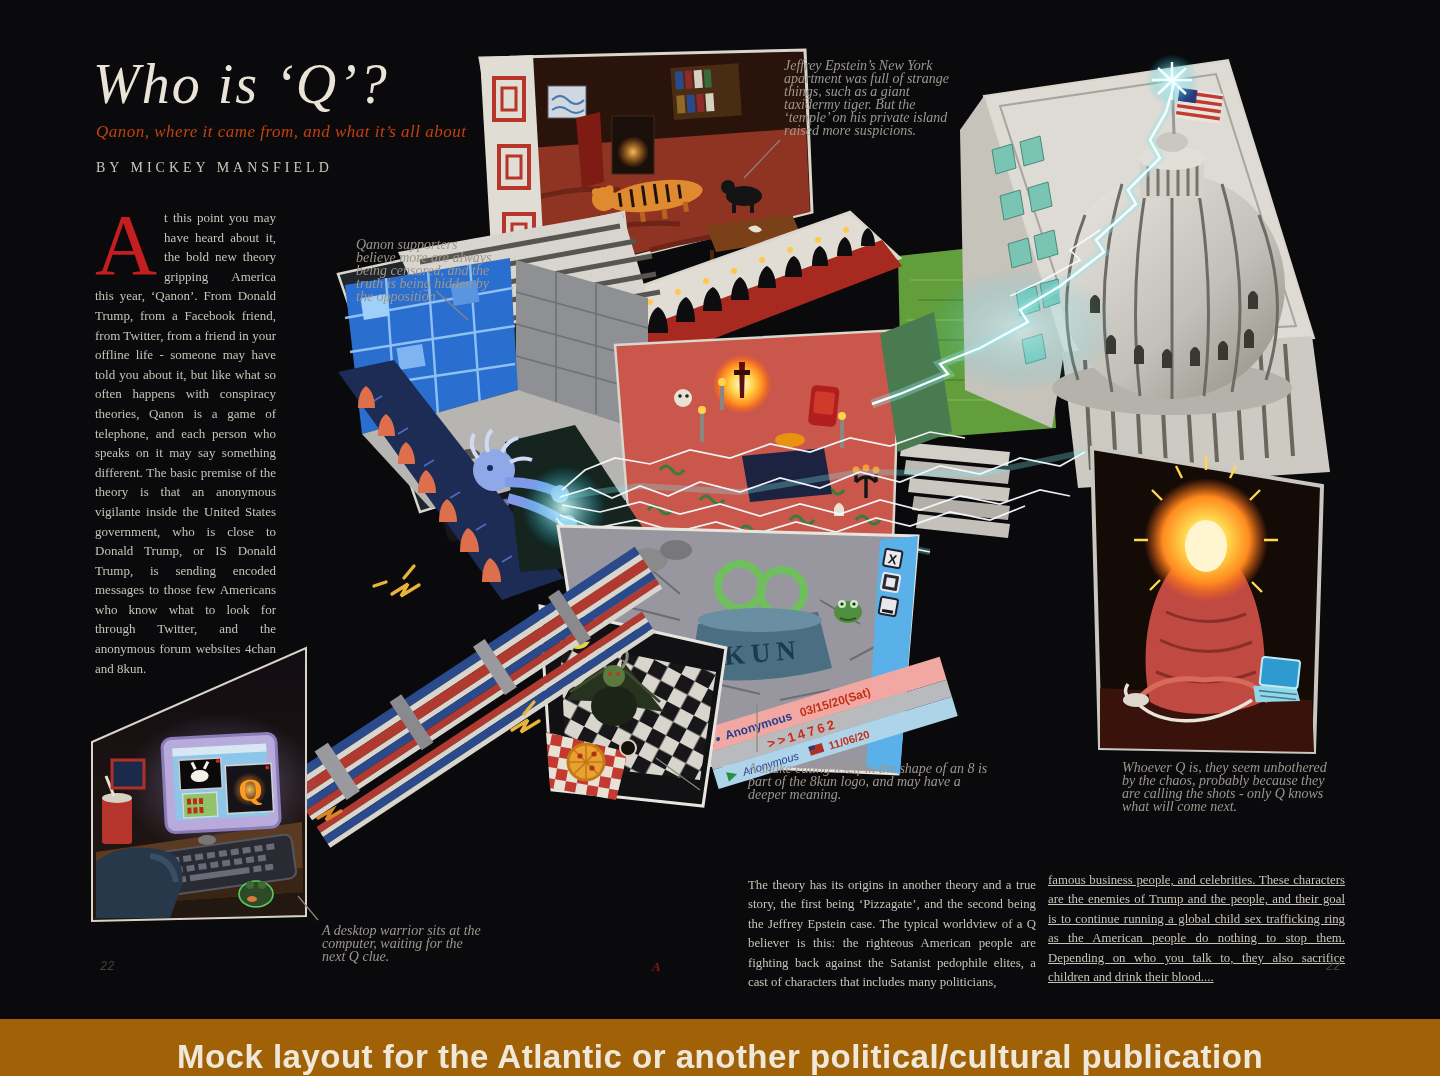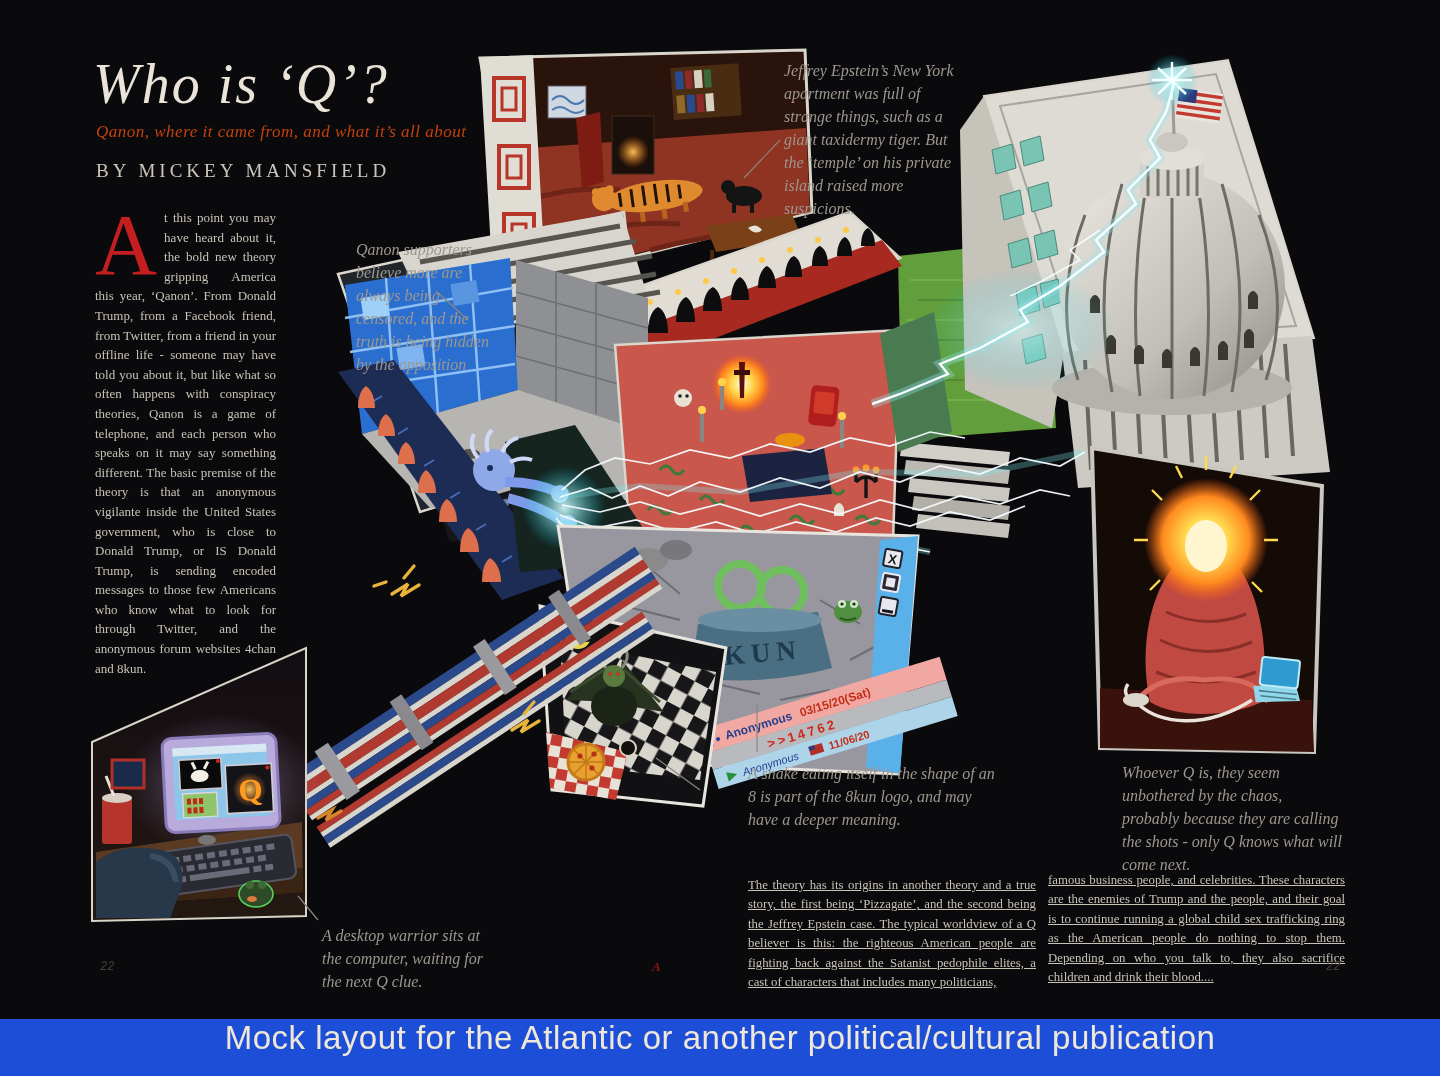--- a/index.html
+++ b/index.html
@@ -3,45 +3,45 @@
 <meta charset="utf-8">
 <style>
   * { margin:0; padding:0; box-sizing:border-box; }
   body { background:#000; font-family:"Liberation Serif", serif; }
   .stage { position:relative; width:1440px; height:1076px; background:#0a0a0c; overflow:hidden; }
   .art { position:absolute; left:0; top:0; z-index:1; }
   .txt { position:absolute; z-index:2; }
 
   .title { left:93px; top:52px; font-size:56px; color:#eae4d8; letter-spacing:2px; font-weight:400;font-style:italic; }
   .subtitle { left:96px; top:122px; font-size:17px; font-style:italic; color:#c2410c; letter-spacing:.5px; }
-  .byline { left:96px; top:160px; font-size:19px; color:#cdc7bb; letter-spacing:4px; }
+  .byline { left:96px; top:160px; font-size:14px; color:#cdc7bb; letter-spacing:4px; }
 
   .intro { left:95px; top:208px; width:181px; font-size:13px; line-height:19.6px;
            color:#c9c3b7; text-align:justify; }
   .dropcap { float:left; font-size:86px; line-height:.78; color:#c41e20; padding-right:7px; padding-top:4px; }
 
-  .caption { font-size:16px; font-style:italic; line-height:23px; color:#9d978d; }
+  .caption { font-size:14px; font-style:italic; line-height:13px; color:#9d978d; }
   .cap-epstein { left:784px; top:59px; width:176px; }
   .cap-censored { left:356px; top:238px; width:142px; }
   .cap-snake { left:748px; top:762px; width:248px; }
   .cap-pizzagate { left:652px; top:794px; width:250px; }
   .cap-whoever { left:1122px; top:761px; width:220px; }
   .cap-desktop { left:322px; top:924px; width:162px; }
 
   .bodycol { font-size:12.8px; line-height:19.4px; color:#c9c3b7; text-align:justify; }
-  .col-left { left:748px; top:876px; width:288px;text-decoration:underline; }
+  .col-left { left:748px; top:876px; width:288px; }
   .col-right { left:1048px; top:871px; width:297px;text-decoration:underline; }
 
   .pagenum { font-size:12px; font-style:italic; color:#45413a;font-family:Liberation Mono, monospace; }
   .pn-left { left:100px; top:960px; }
   .pn-right { left:1326px; top:960px; }
   .center-mark { left:652px; top:959px; font-size:13px; font-style:italic; color:#8a1a14; font-weight:bold; }
 
-  .banner { position:absolute; left:0; bottom:0; width:1440px; height:57px; background:#1d4ed8;
-            display:flex; align-items:flex-start; justify-content:center; z-index:3; }
+  .banner { position:absolute; left:0; bottom:0; width:1440px; height:57px; background:#a16207;
+            display:flex; align-items:flex-end; justify-content:center; z-index:3;font-weight:bold; }
   .banner-text { font-family:"Liberation Sans", sans-serif; font-size:33px; color:#efe8d8; letter-spacing:.5px; }
 </style>
 </head>
 <body>
 
 <div class="stage">
 
   <svg class="art" width="1440" height="1076" viewBox="0 0 1440 1076">
     <defs>
       <radialGradient id="gFire" cx="50%" cy="50%" r="50%">

